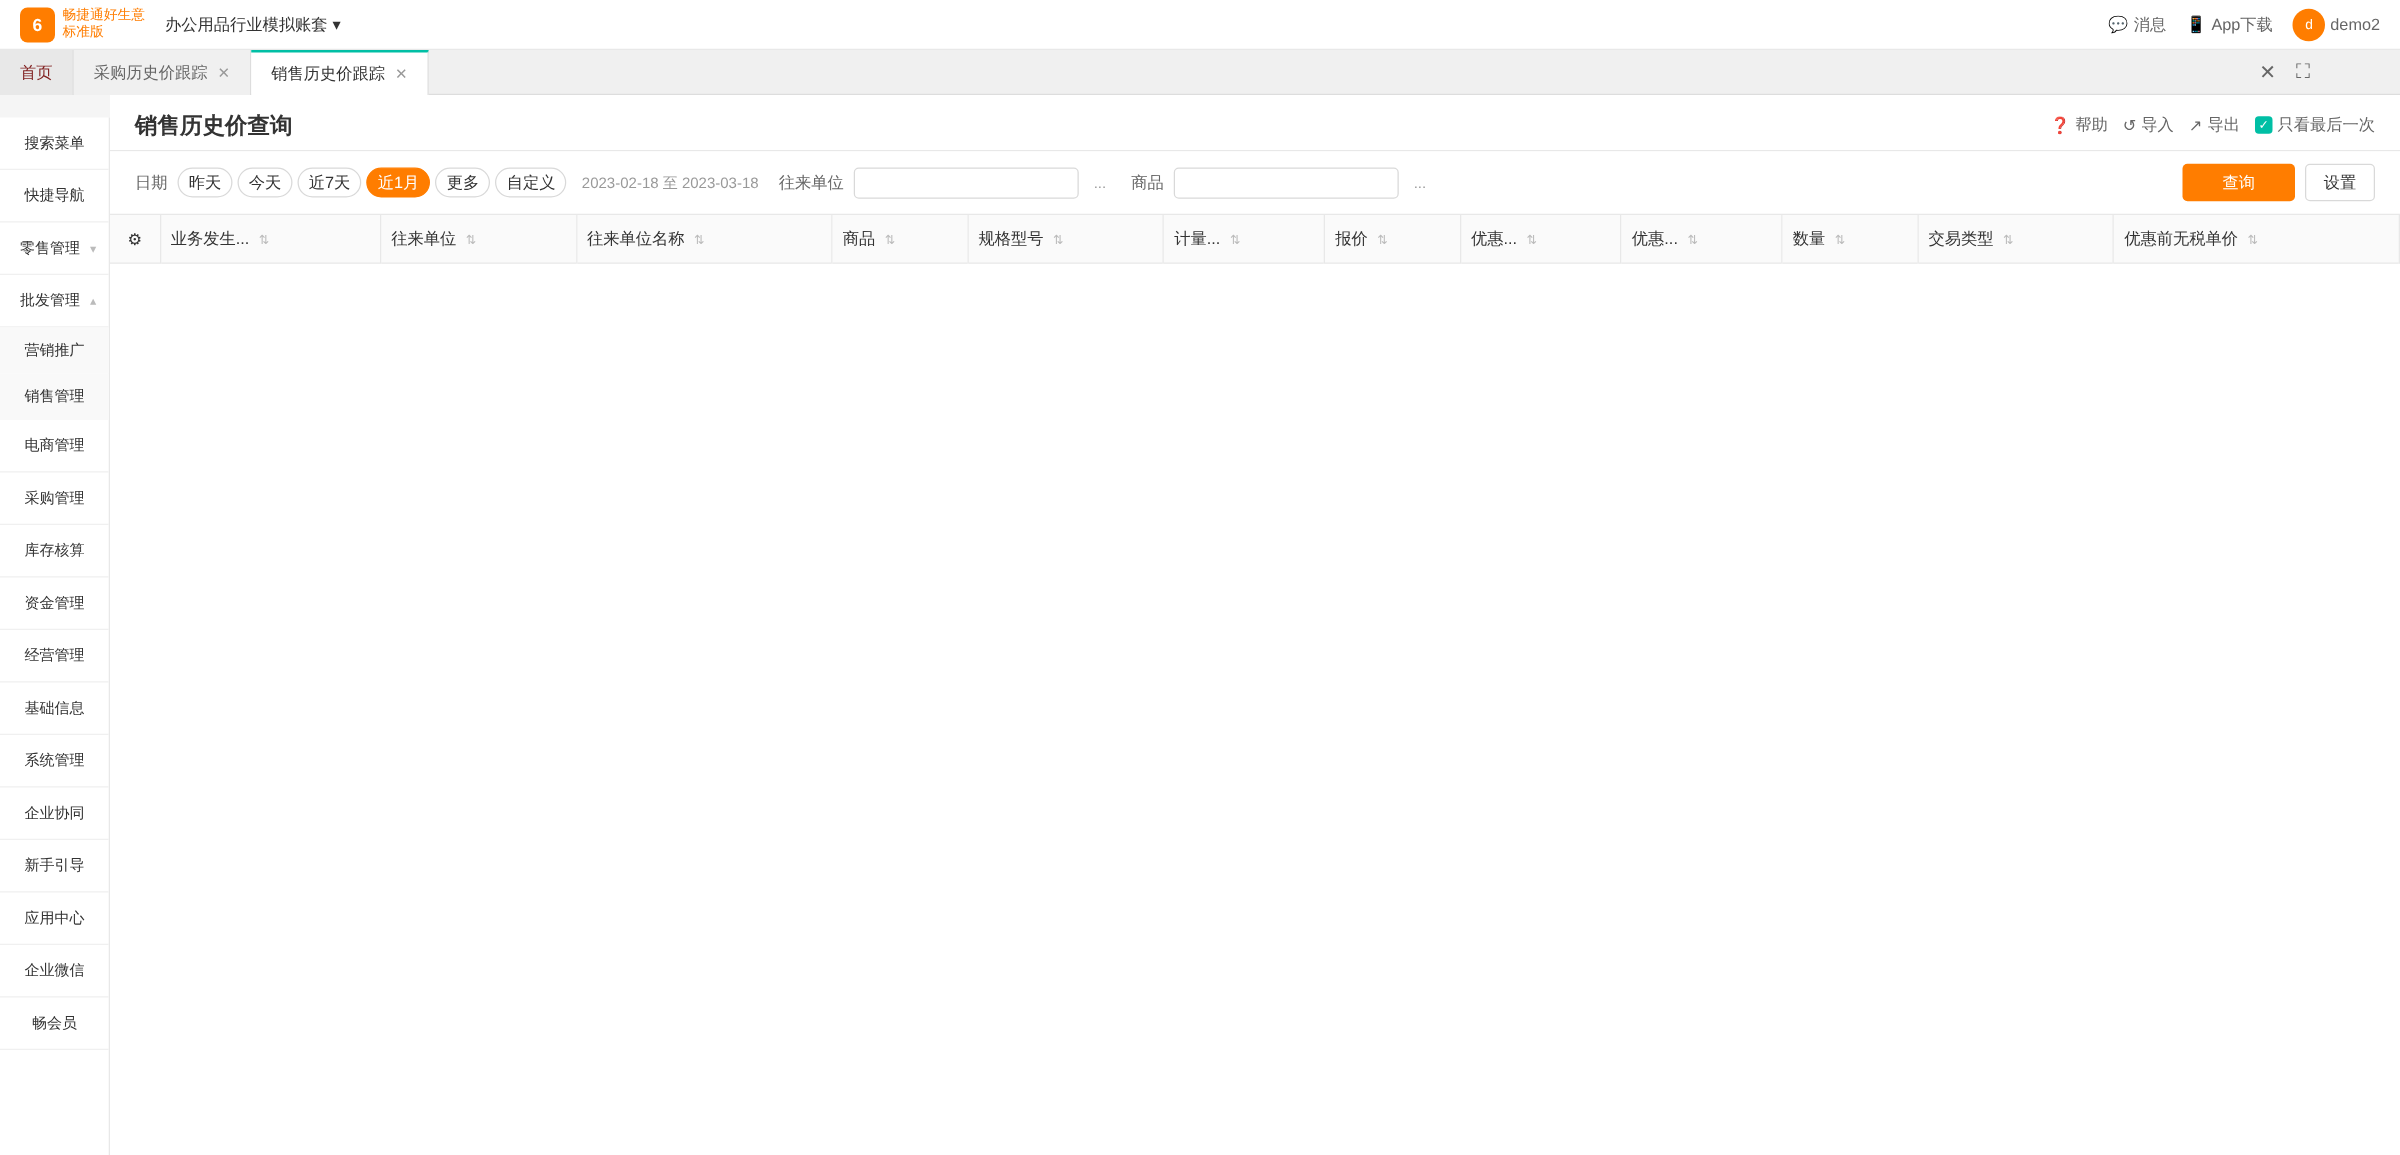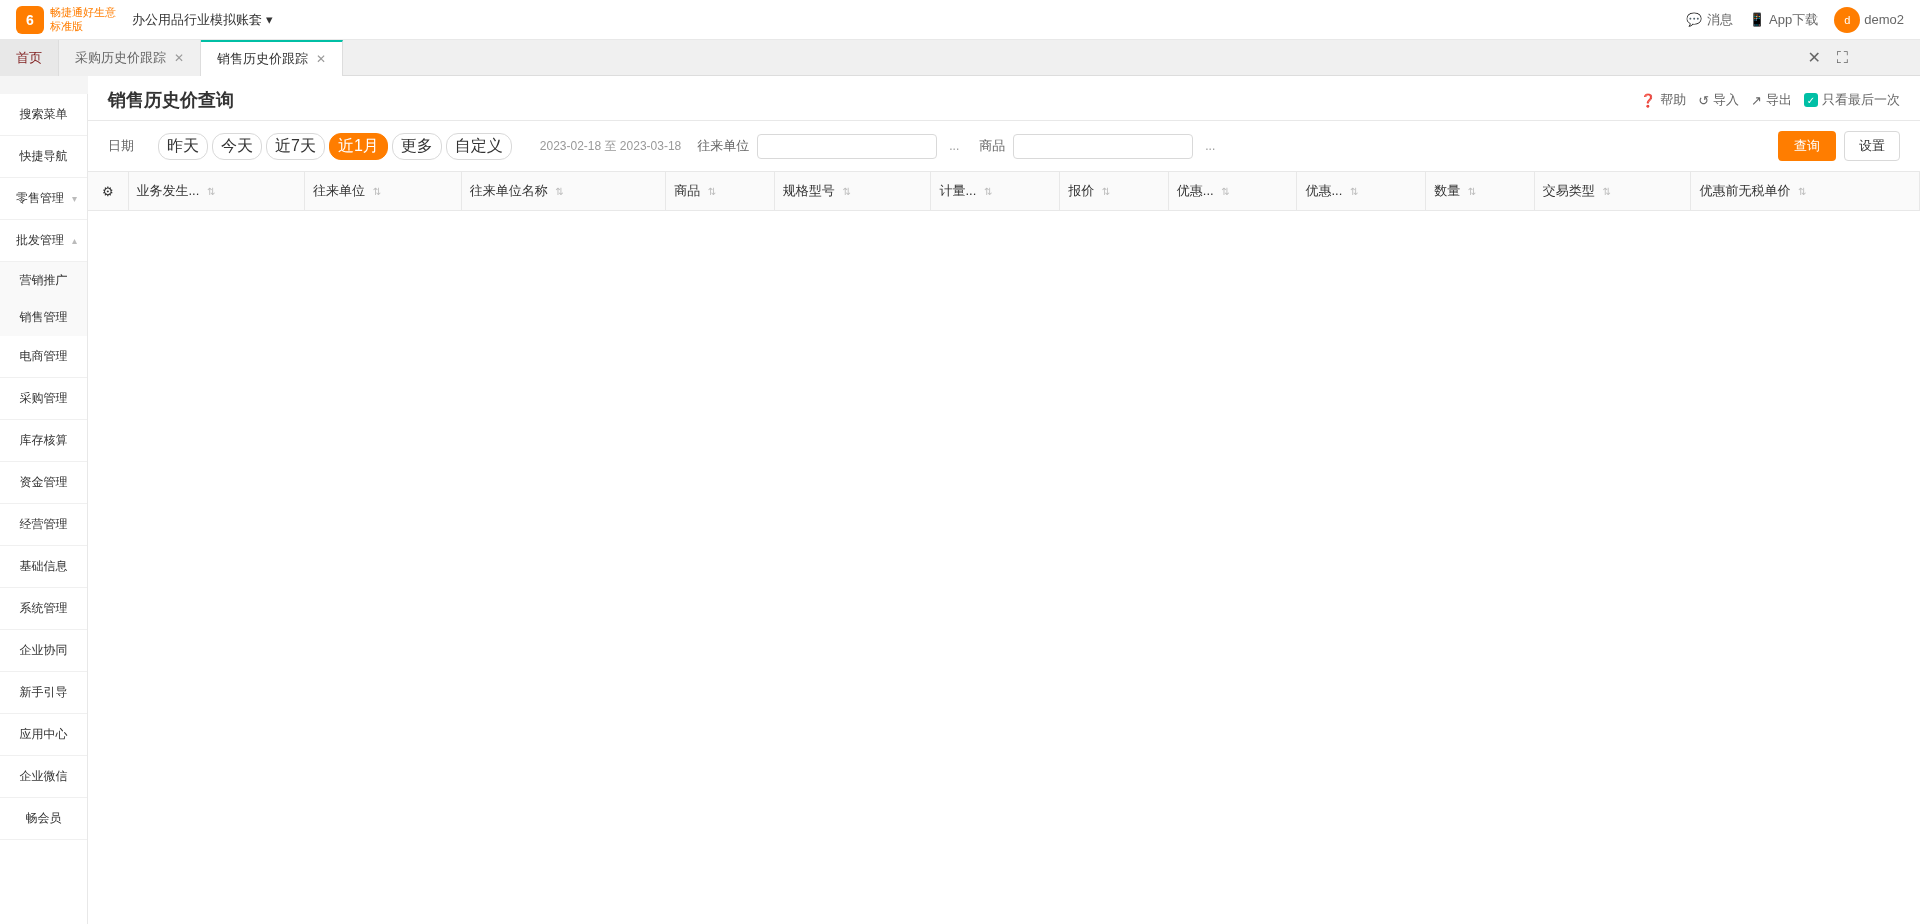--- a/index.html
+++ b/index.html
@@ -133,30 +133,30 @@
     .filter-bar {
       background: #fff;
       padding: 10px 20px;
       border-bottom: 1px solid #e8e8e8;
       display: flex;
       align-items: center;
       gap: 16px;
       flex-shrink: 0;
       flex-wrap: wrap;
     }
-    .filter-group { display: flex; align-items: center; gap: 24px; }
+    .filter-group { display: flex; align-items: center; gap: 8px; }
     .filter-label { color: #666; font-size: 13px; }
     .date-options { display: flex; align-items: center; gap: 4px; }
-    .date-btn { padding: 2px 8px; border-radius: 12px; border: 1px solid #d9d9d9; background: #fff; color: #333; cursor: pointer; font-size: 16px; }
+    .date-btn { padding: 2px 8px; border-radius: 12px; border: 1px solid #d9d9d9; background: #fff; color: #333; cursor: pointer; font-size: 13px; }
     .date-btn.active { background: #ff7d00; border-color: #ff7d00; color: #fff; }
     .date-range { font-size: 12px; color: #999; margin-left: 4px; }
     .filter-input-group { display: flex; align-items: center; gap: 8px; }
     .filter-input { border: 1px solid #d9d9d9; border-radius: 4px; padding: 4px 8px; font-size: 13px; width: 180px; color: #333; outline: none; }
     .filter-dots { color: #999; font-size: 12px; cursor: pointer; padding: 0 4px; }
-    .query-btn { background: #ff7d00; color: white; border: none; border-radius: 4px; padding: 6px 16px; cursor: pointer; font-size: 13px; }
+    .query-btn { background: #ff7d00; color: white; border: none; border-radius: 4px; padding: 6px 32px; cursor: pointer; font-size: 13px; }
     .settings-btn { background: #fff; color: #333; border: 1px solid #d9d9d9; border-radius: 4px; padding: 5px 14px; cursor: pointer; font-size: 13px; }
 
     
     .table-container {
       flex: 1;
       background: #fff;
       overflow: auto;
       margin: 0;
     }
     .data-table {

